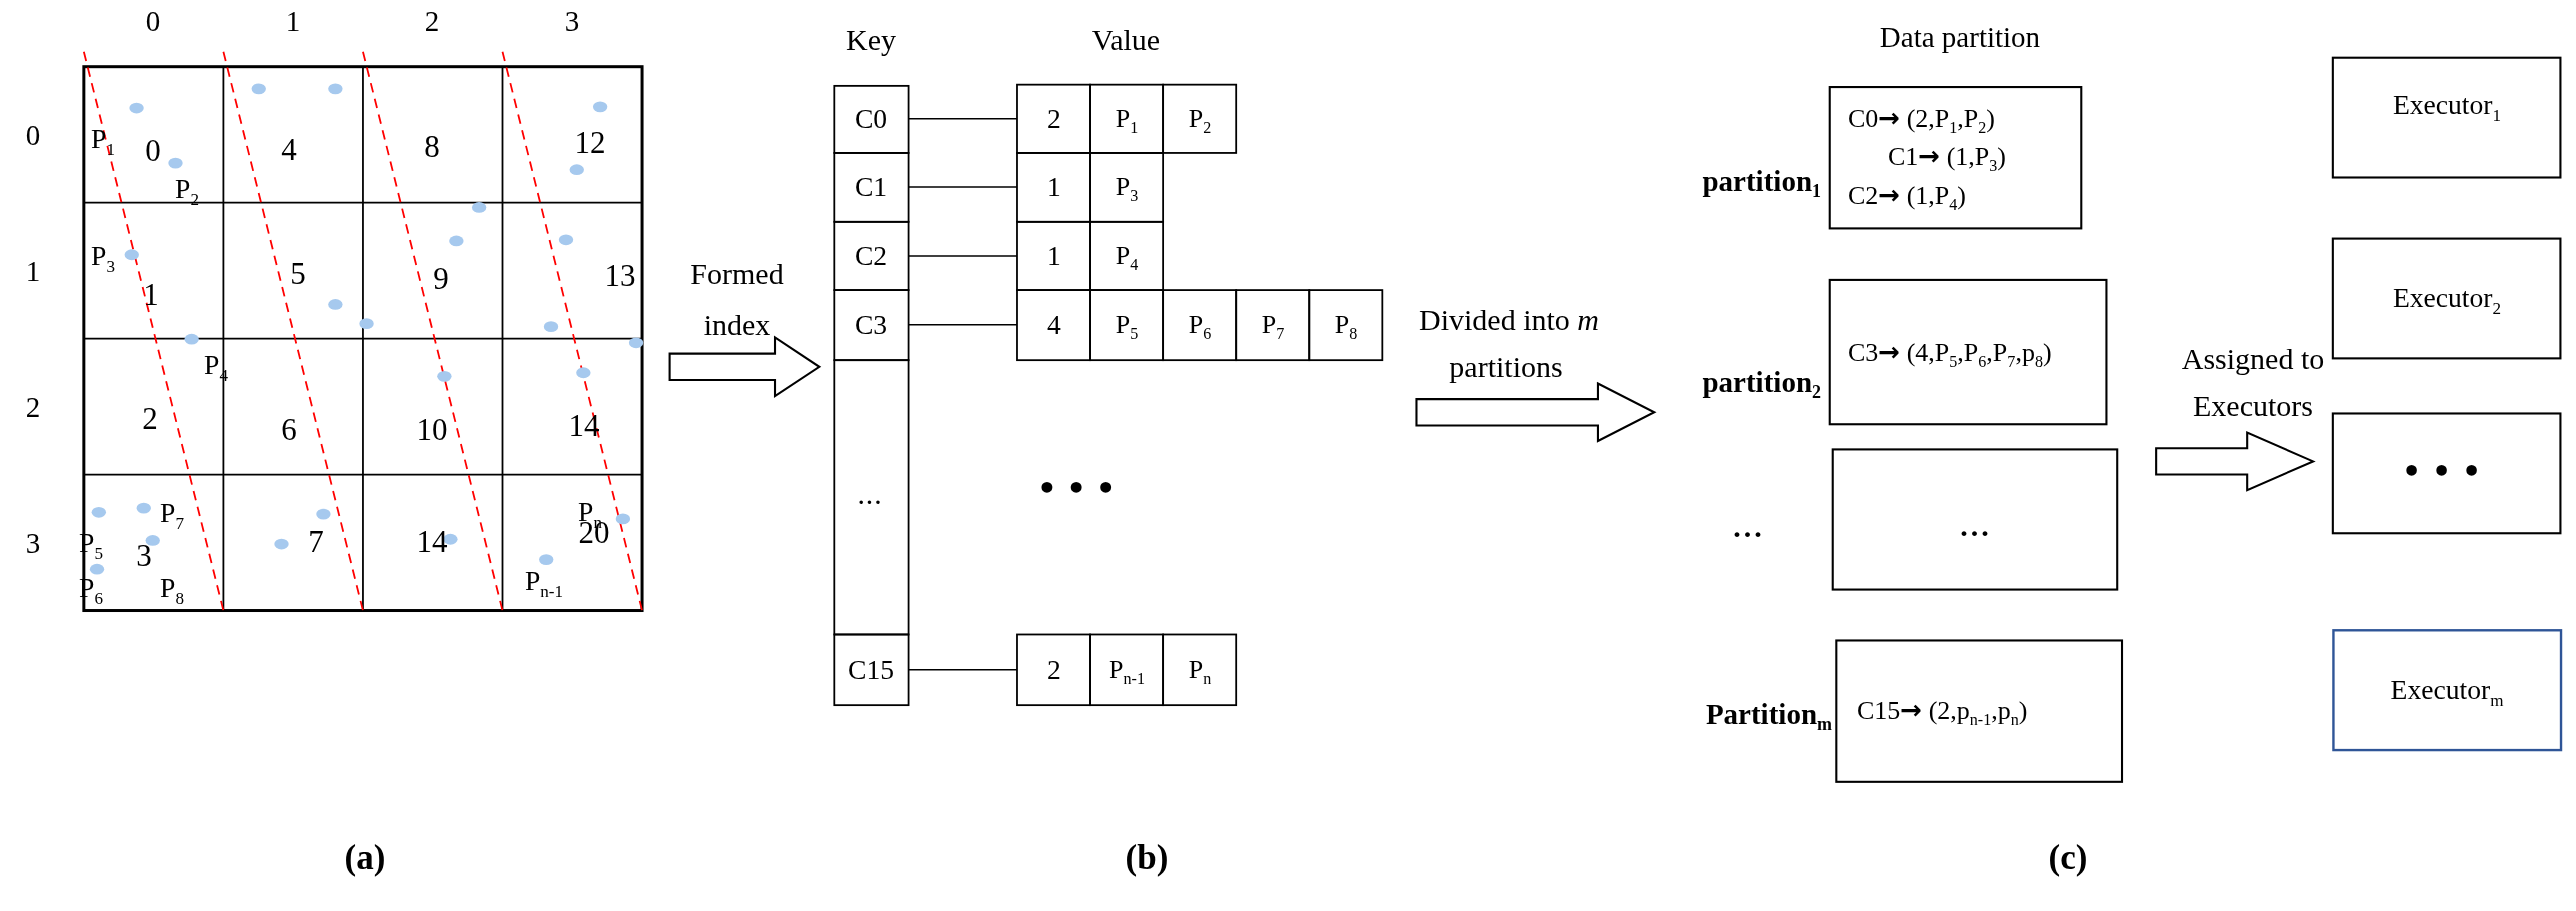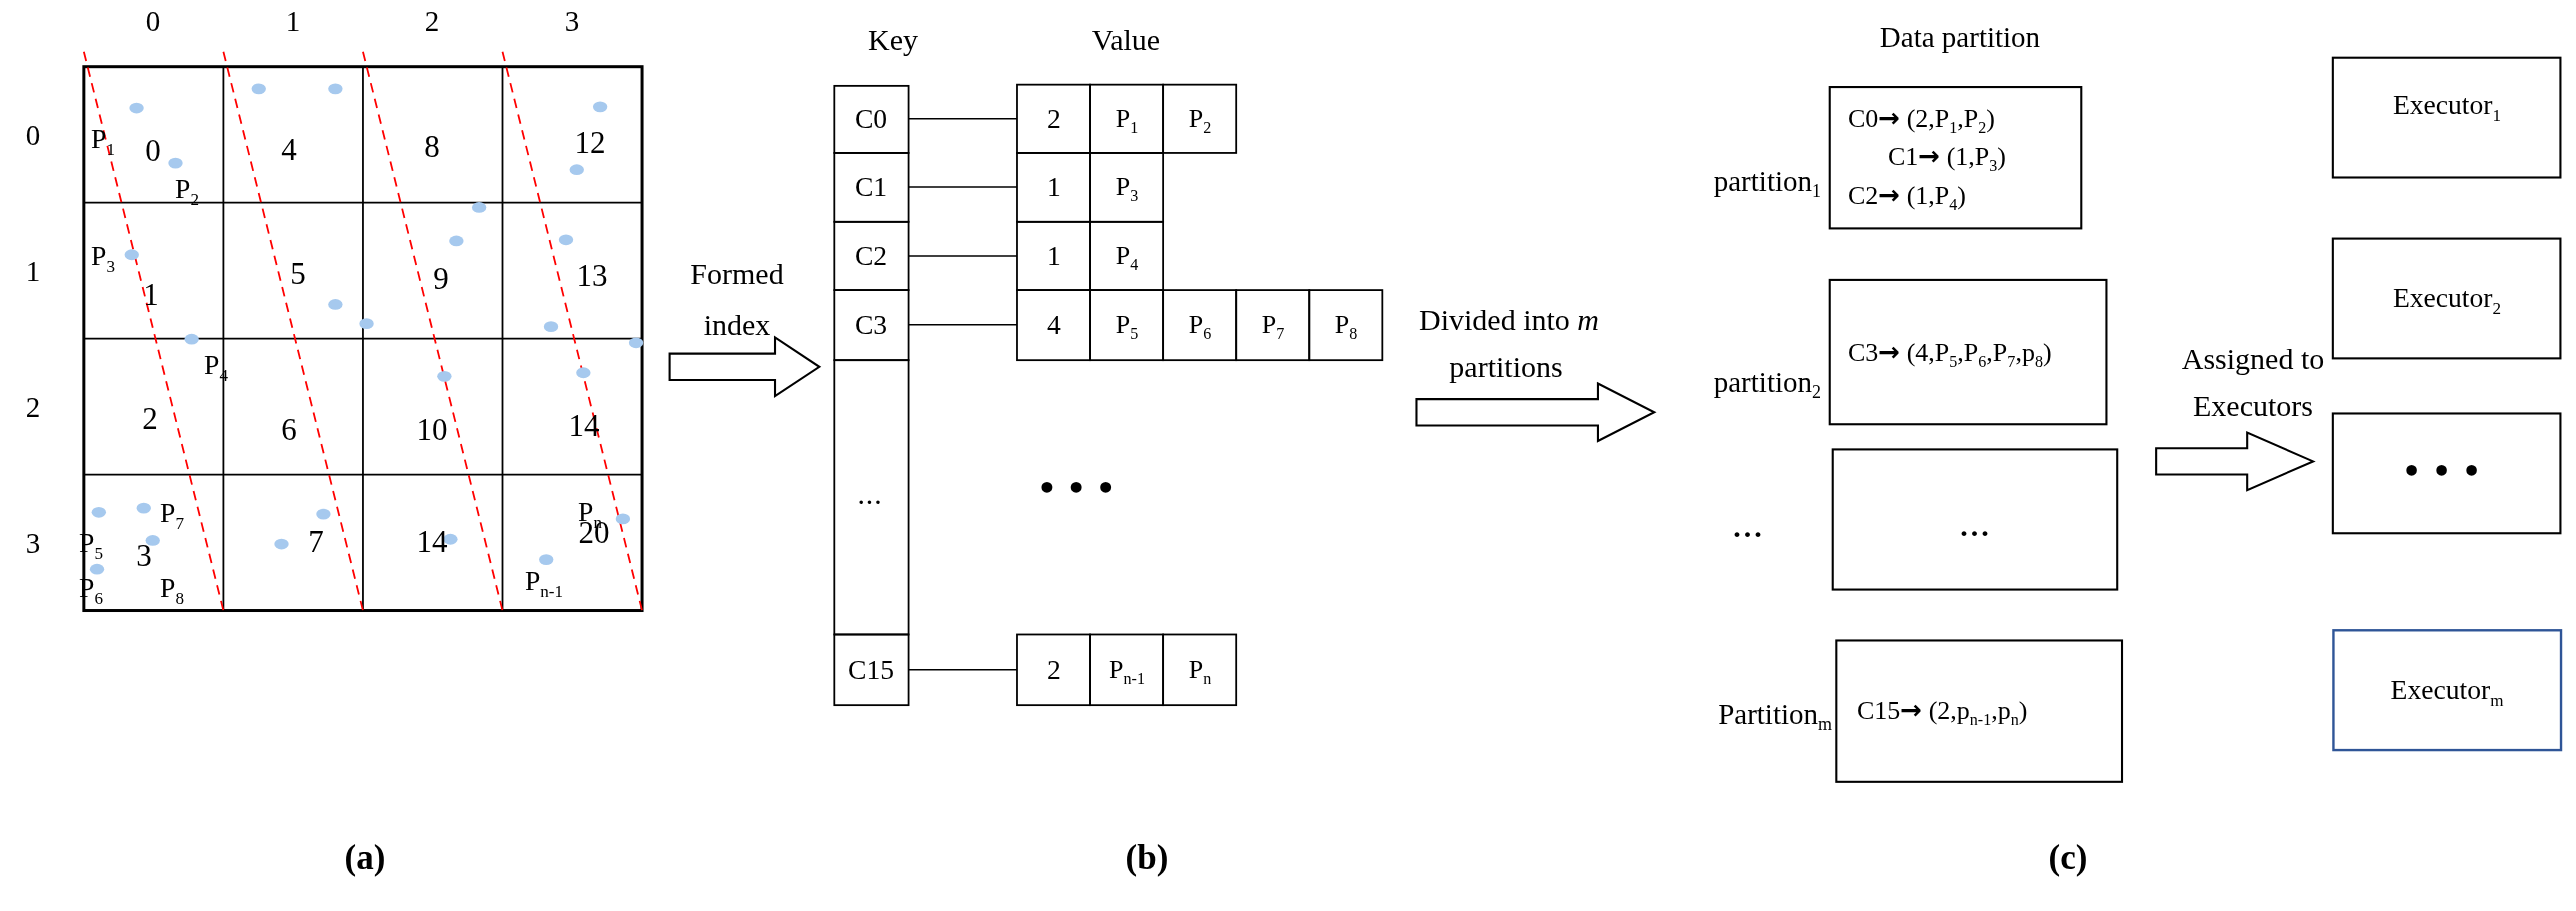--- a/index.html
+++ b/index.html
@@ -1,21 +1,21 @@
 <!DOCTYPE html>
 <html style="--line: #000000; --dash: #FF0000; --dot: #A6C9EE; --exec: #2F5597; --bg: #FFFFFF;font-size:9.6px"><head>
 <meta charset="utf-8">
 <style>
   html,body{margin:0;padding:0;background:#fff;}
   #canvas{position:relative;width:2576px;height:912px;background:var(--bg,#fff);
           font-family:"Liberation Serif","DejaVu Serif",serif;color:#000;overflow:hidden;}
   #linework{position:absolute;left:0;top:0;}
   .t{position:absolute;transform:translate(-50%,-50%);white-space:nowrap;}
   .tl{position:absolute;transform:translateY(-50%);white-space:nowrap;}
-  .tr{position:absolute;transform:translateY(-50%);white-space:nowrap;text-align:right;}
+  .tr{position:absolute;transform:translateY(-50%);white-space:nowrap;text-align:right;font-weight:bold;}
   .f36{font-size:21.6px}.f44{font-size:26px}.f46{font-size:27.6px}
   .f48{font-size:29px}.f50{font-size:30px}.f52{font-size:31px}
   .cap{font-size:35px;font-weight:bold;}
   .dots{font-family:"DejaVu Sans","Liberation Sans",sans-serif;font-weight:bold;}
   .ds-md{letter-spacing:10.8px;font-size:30px;}
   .per{font-weight:bold;letter-spacing:3px;}
   sub{font-size:62%;line-height:0;}
   i{font-style:italic;}
   .arr{font-weight:bold;font-family:"DejaVu Sans","Liberation Sans",sans-serif;}
 </style>
@@ -138,21 +138,21 @@
   <div class="t f48" style="left:33px;top:407px">2</div>
   <div class="t f48" style="left:33px;top:543px">3</div>
 
   <div class="t f52" style="left:153px;top:151px">0</div>
   <div class="t f52" style="left:289px;top:150px">4</div>
   <div class="t f52" style="left:432px;top:147px">8</div>
   <div class="t f52" style="left:590px;top:143px">12</div>
   <div class="t f52" style="left:151px;top:295px">1</div>
   <div class="t f52" style="left:298px;top:274px">5</div>
   <div class="t f52" style="left:441px;top:279px">9</div>
-  <div class="t f52" style="left:592px;top:276px">13</div>
+  <div class="t f52" style="left:620px;top:276px">13</div>
   <div class="t f52" style="left:150px;top:419px">2</div>
   <div class="t f52" style="left:289px;top:430px">6</div>
   <div class="t f52" style="left:432px;top:430px">10</div>
   <div class="t f52" style="left:584px;top:426px">14</div>
   <div class="t f52" style="left:144px;top:556px">3</div>
   <div class="t f52" style="left:316px;top:542px">7</div>
   <div class="t f52" style="left:432px;top:542px">14</div>
   <div class="t f52" style="left:594px;top:533px">20</div>
 
   <div class="t f46" style="left:103px;top:139px"><span>P</span><sub>1</sub></div>
@@ -162,21 +162,21 @@
   <div class="t f46" style="left:91px;top:543px"><span>P</span><sub>5</sub></div>
   <div class="t f46" style="left:91px;top:588px"><span>P</span><sub>6</sub></div>
   <div class="t f46" style="left:172px;top:513px"><span>P</span><sub>7</sub></div>
   <div class="t f46" style="left:172px;top:588px"><span>P</span><sub>8</sub></div>
   <div class="t f46" style="left:590px;top:512px"><span>P</span><sub>n</sub></div>
   <div class="t f46" style="left:544px;top:581px"><span>P</span><sub>n-1</sub></div>
 
   <div class="t f50" style="left:737px;top:274px">Formed</div>
   <div class="t f50" style="left:737px;top:325px">index</div>
 
-  <div class="t f50" style="left:893px;top:40px">Key</div>
+  <div class="t f50" style="left:871px;top:40px">Key</div>
   <div class="t f50" style="left:1126px;top:40px">Value</div>
 
   <div class="t f46" style="left:871px;top:119px">C0</div>
   <div class="t f46" style="left:871px;top:187px">C1</div>
   <div class="t f46" style="left:871px;top:256px">C2</div>
   <div class="t f46" style="left:871px;top:325px">C3</div>
   <div class="t f36 per" style="left:871px;top:497px">...</div>
   <div class="t f46" style="left:871px;top:670px">C15</div>
 
   <div class="t f46" style="left:1054px;top:119px">2</div>

